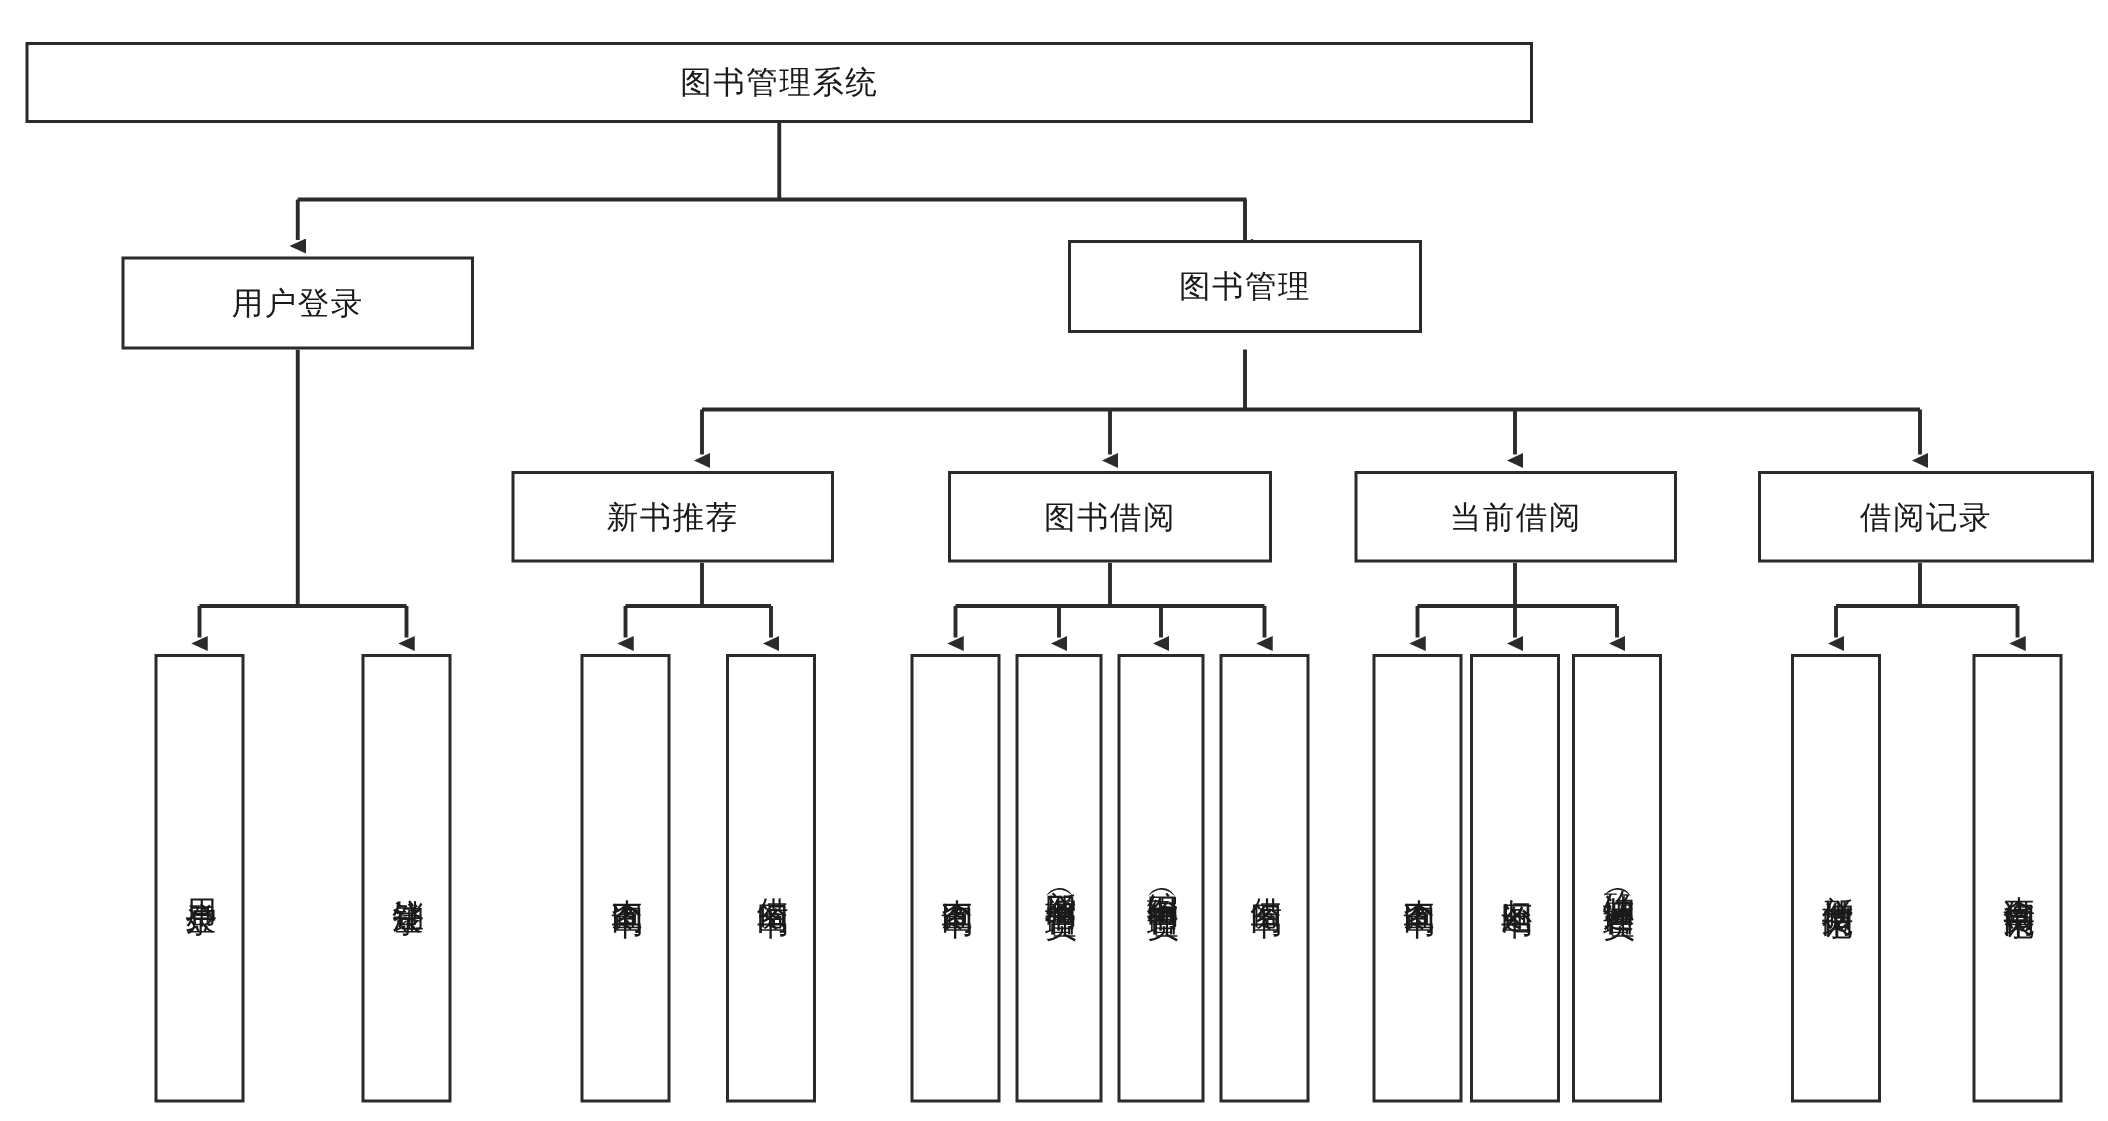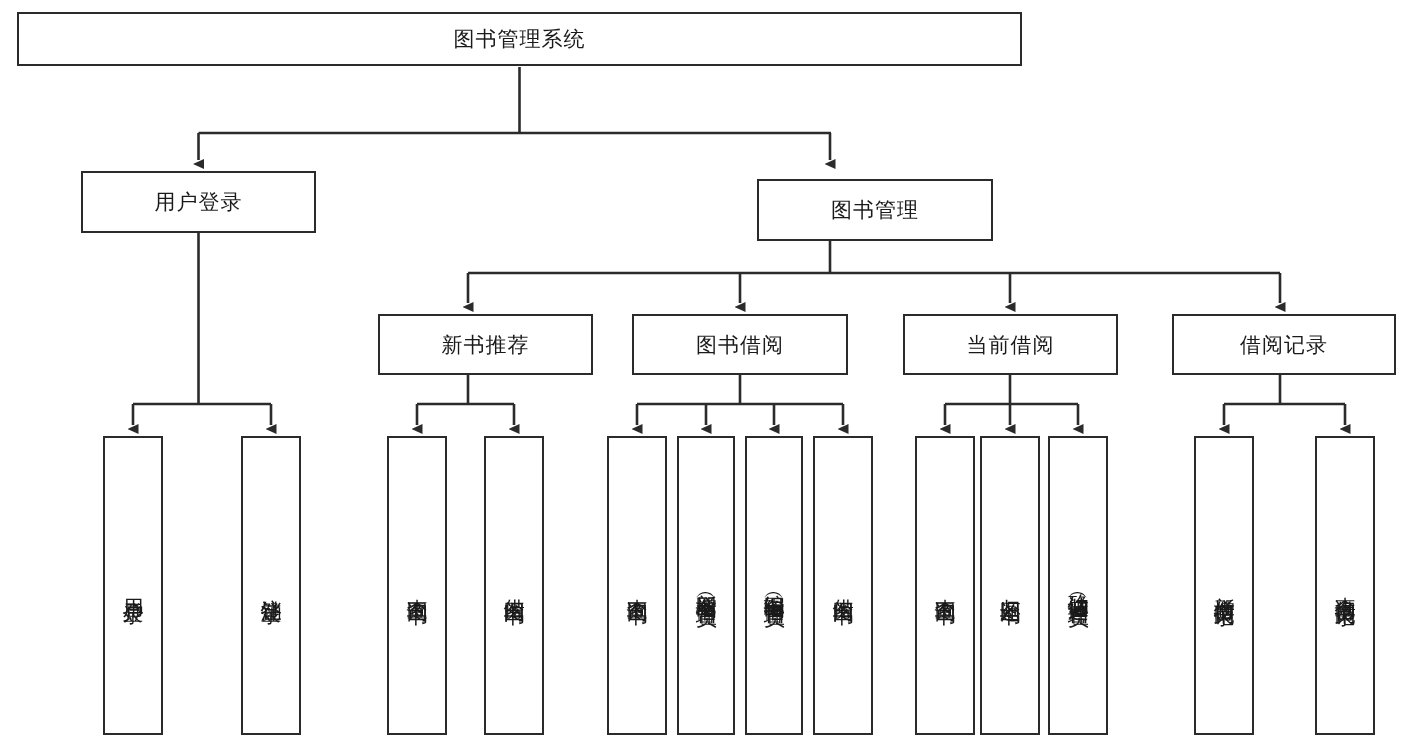--- a/index.html
+++ b/index.html
@@ -125,32 +125,32 @@
     </g>
 
     <g stroke="#2b2b2b" stroke-width="2.6" fill="none">
       <path d="M1280,375 L1280,404"></path>
       <path d="M1224,404 L1345,404"></path>
       <path d="M1224,404 L1224,425" marker-end="url(#arrow)"></path>
       <path d="M1345,404 L1345,425" marker-end="url(#arrow)"></path>
     </g>
   </svg>
 
-  <div class="node h" id="n-root" style="left: 17px; top: 12px; width: 1005px; height: 54px;">
+  <div class="node h" id="n-root" style="left: 17px; top: 28px; width: 1005px; height: 54px;">
     <span class="htext">图书管理系统</span>
   </div>
 
   <div class="node h" id="n-l1-0" style="left: 81px; top: 171px; width: 235px; height: 62px;">
     <span class="htext">用户登录</span>
   </div>
-  <div class="node h" id="n-l1-1" style="left: 712px; top: 179px; width: 236px; height: 62px; margin-left: 45px;">
+  <div class="node h" id="n-l1-1" style="left: 712px; top: 160px; width: 236px; height: 62px;">
     <span class="htext">图书管理</span>
   </div>
 
-  <div class="node h" id="n-l2-0" style="left: 378px; top: 314px; width: 215px; height: 61px;">
+  <div class="node h" id="n-l2-0" style="left: 341px; top: 314px; width: 215px; height: 61px;">
     <span class="htext">新书推荐</span>
   </div>
   <div class="node h" id="n-l2-2" style="left: 903px; top: 314px; width: 215px; height: 61px;">
     <span class="htext">当前借阅</span>
   </div>
   <div class="node h" id="n-l2-1" style="left: 632px; top: 314px; width: 216px; height: 61px;">
     <span class="htext">图书借阅</span>
   </div>
   <div class="node h" id="n-l2-3" style="left: 1172px; top: 314px; width: 224px; height: 61px;">
     <span class="htext">借阅记录</span>

